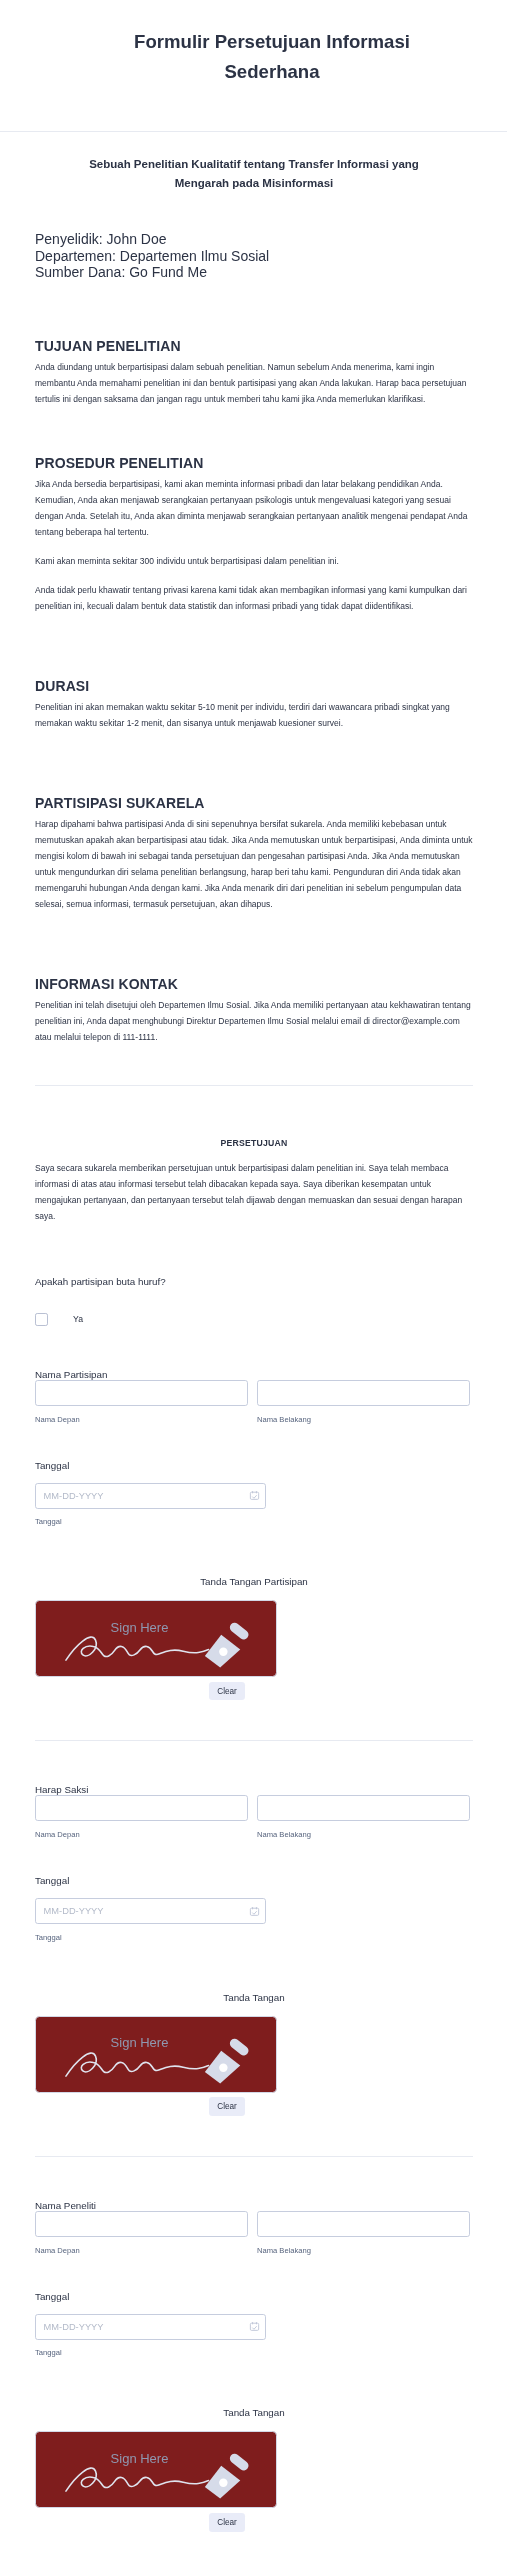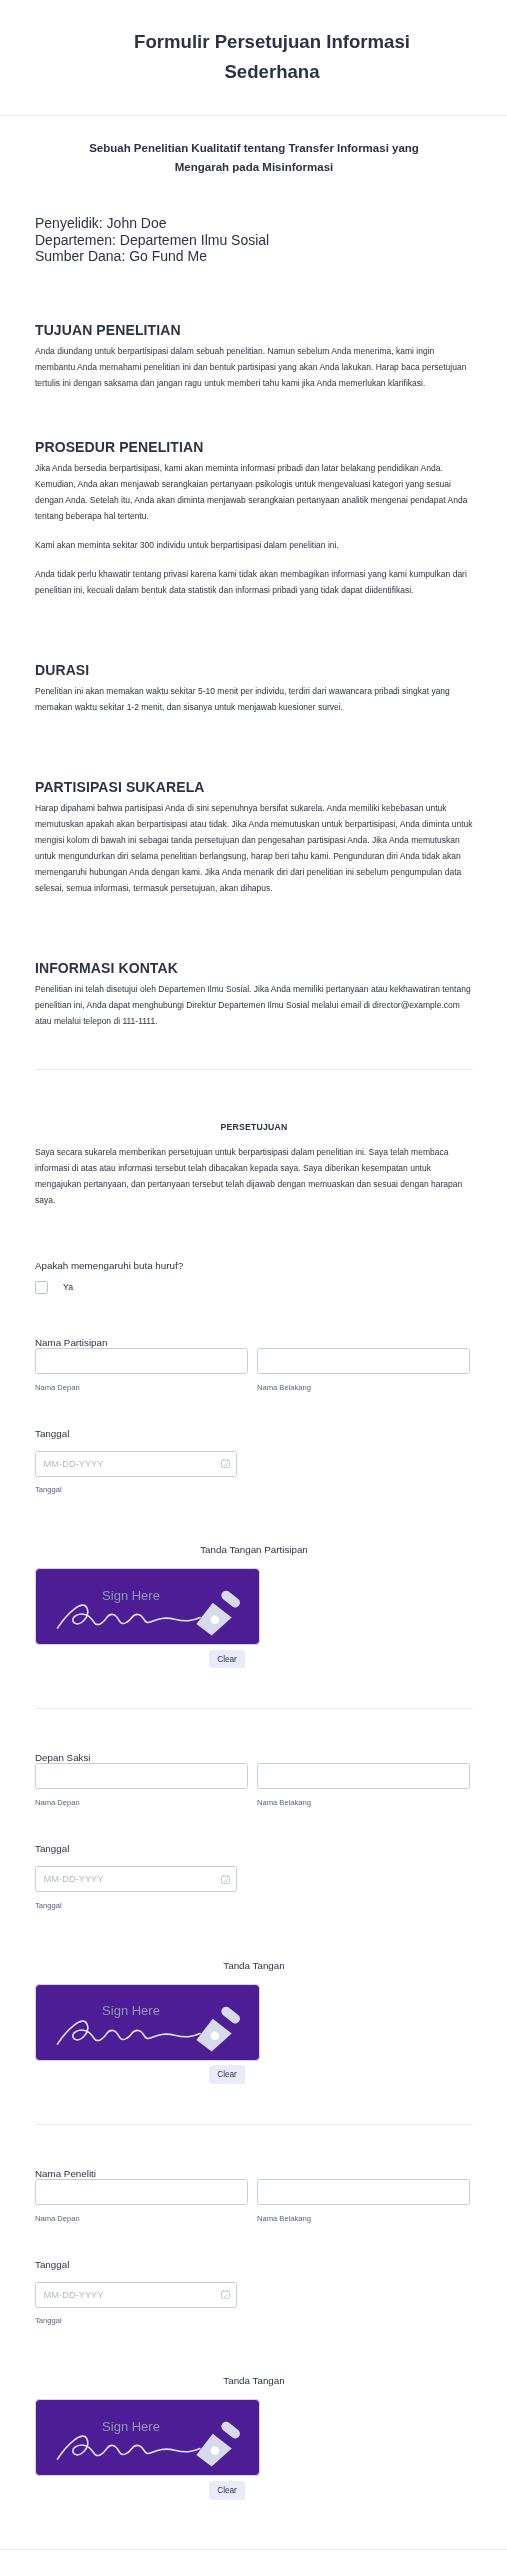--- a/index.html
+++ b/index.html
@@ -17,21 +17,21 @@
   *{margin:0;padding:0;box-sizing:border-box;}
   html,body{background:#ffffff;}
   body{
     width:508px;
     font-family:"Liberation Sans","DejaVu Sans",sans-serif;
     color:var(--ink);
   }
   .page{width:508px;min-height:2576px;background:#fff;position:relative;}
 
   
-  .header{padding-top:27px;height:116px;border-bottom:0.5px solid var(--divider);padding-left:36px;}
+  .header{padding-top:27px;height:132px;border-bottom:0.5px solid var(--divider);padding-left:36px;}
   .form-title{
     max-width:360px;margin:0 auto;text-align:center;
     font-size:18.6px;line-height:30px;font-weight:700;color:var(--ink);
   }
 
   .content{padding:0 35px;}
 
   .subtitle{
     margin:23px auto 0;max-width:344px;text-align:center;
     font-size:11.5px;line-height:18.6px;font-weight:700;color:var(--ink);
@@ -50,47 +50,47 @@
 
   .consent-head{margin-top:52px;text-align:center;font-size:8.7px;font-weight:700;letter-spacing:0.2px;}
   .consent-para{margin-top:12px;font-size:8.5px;line-height:16px;}
 
   .q-label{font-size:9.8px;font-weight:500;color:var(--ink);}
   .mt-q{margin-top:52px;}
   .mt-name{margin-top:43px;}
   .mt-date{margin-top:36px;}
   .mt-sig{margin-top:50px;text-align:center;}
 
-  .check-row{margin-top:10px;display:flex;align-items:center;gap:15px;}
+  .check-row{margin-top:26px;display:flex;align-items:center;gap:25px;}
   .checkbox{
     appearance:none;-webkit-appearance:none;
     width:13px;height:13px;border:0.5px solid #b9c0d3;border-radius:2.2px;
     background:#fff;cursor:pointer;flex:0 0 auto;
   }
   .check-label{font-size:8.7px;color:var(--ink);}
 
   .name-row{display:flex;gap:9px;}
   .name-col{width:213px;}
   .text-input{
     width:100%;height:26px;border:0.5px solid var(--border);border-radius:2.7px;
     background:#fff;font-size:9.3px;color:var(--ink);padding:0 7.6px;outline:none;
   }
   .sublabel{margin-top:8.7px;font-size:7.6px;color:var(--sub);}
 
-  .date-wrap{position:relative;width:202px;margin-top:12px;}
+  .date-wrap{position:relative;width:231px;margin-top:12px;}
   .date-input{
     width:100%;height:26px;border:0.5px solid var(--border);border-radius:2.7px;
     font-size:9.3px;color:var(--ink);padding:0 23px 0 7.6px;outline:none;background:#fff;
   }
   .date-input::placeholder{color:var(--ph);}
   .cal-icon{position:absolute;right:6.5px;top:7.6px;width:11px;height:11px;}
 
   .sig-box{
-    position:relative;margin-top:13px;width:225px;height:77px;
-    border:0.5px solid var(--box-border);border-radius:4.4px;background:#4c1d95;overflow:hidden;
+    position:relative;margin-top:13px;width:242px;height:77px;
+    border:0.5px solid var(--box-border);border-radius:4.4px;background:#7f1d1d;overflow:hidden;
     cursor:crosshair;
   }
   .sig-art{position:absolute;left:0;top:0;width:100%;height:100%;}
   .sign-here{
     position:absolute;left:0;right:33px;top:18.6px;text-align:center;
     font-size:13px;color:#8f98b0;
   }
   .sig-actions{width:210px;display:flex;justify-content:flex-end;margin-top:4.4px;}
   .clear-btn{
     background:var(--clearbg);border:none;border-radius:3.3px;
@@ -144,21 +144,21 @@
     <div class="section gap-lg">
       <div class="sec-head">INFORMASI KONTAK</div>
       <p class="sec-para">Penelitian ini telah disetujui oleh Departemen Ilmu Sosial. Jika Anda memiliki pertanyaan atau kekhawatiran tentang penelitian ini, Anda dapat menghubungi Direktur Departemen Ilmu Sosial melalui email di director@example.com atau melalui telepon di 111-1111.</p>
     </div>
 
     <hr class="divider">
 
     <div class="consent-head">PERSETUJUAN</div>
     <p class="consent-para">Saya secara sukarela memberikan persetujuan untuk berpartisipasi dalam penelitian ini. Saya telah membaca informasi di atas atau informasi tersebut telah dibacakan kepada saya. Saya diberikan kesempatan untuk mengajukan pertanyaan, dan pertanyaan tersebut telah dijawab dengan memuaskan dan sesuai dengan harapan saya.</p>
 
-    <div class="mt-q q-label">Apakah memengaruhi buta huruf?</div>
+    <div class="mt-q q-label">Apakah partisipan buta huruf?</div>
     <div class="check-row">
       <input type="checkbox" class="checkbox" style="">
       <span class="check-label">Ya</span>
     </div>
 
     <div class="mt-name q-label">Nama Partisipan</div>
     <div class="name-row">
       <div class="name-col">
         <input type="text" class="text-input" style="">
         <div class="sublabel">Nama Depan</div>
@@ -190,21 +190,21 @@
         <rect x="330" y="48" width="40" height="18" rx="9" fill="#d6dbe9" transform="rotate(38 350 57)"></rect>
       </svg>
       <div class="sign-here">Sign Here</div>
     </div>
     <div class="sig-actions">
       <button class="clear-btn">Clear</button>
     </div>
 
     <hr class="divider">
 
-    <div class="mt-name q-label">Depan Saksi</div>
+    <div class="mt-name q-label">Harap Saksi</div>
     <div class="name-row">
       <div class="name-col">
         <input type="text" class="text-input" style="">
         <div class="sublabel">Nama Depan</div>
       </div>
       <div class="name-col">
         <input type="text" class="text-input" style="">
         <div class="sublabel">Nama Belakang</div>
       </div>
     </div>

